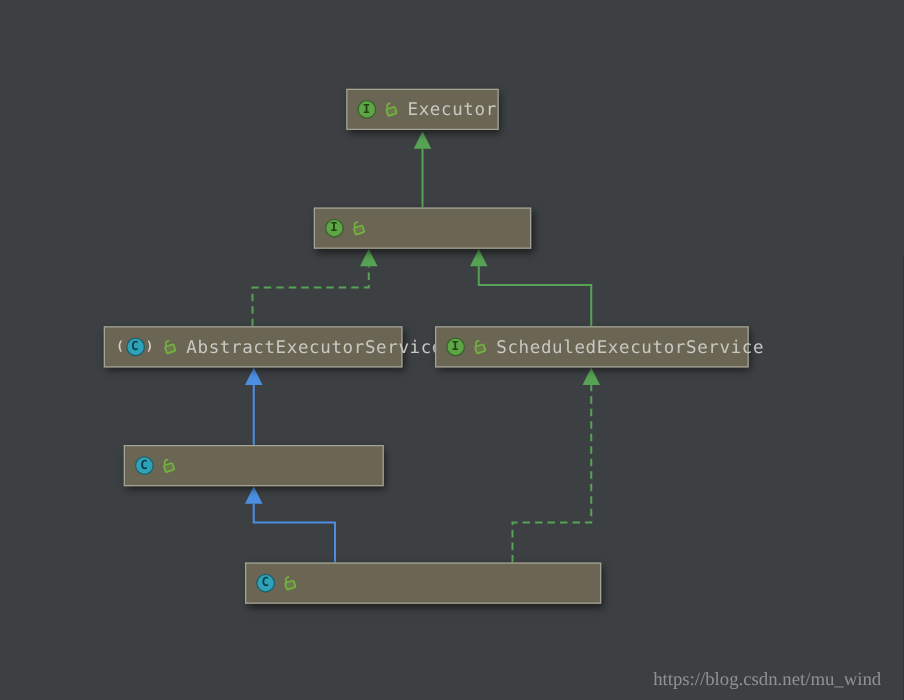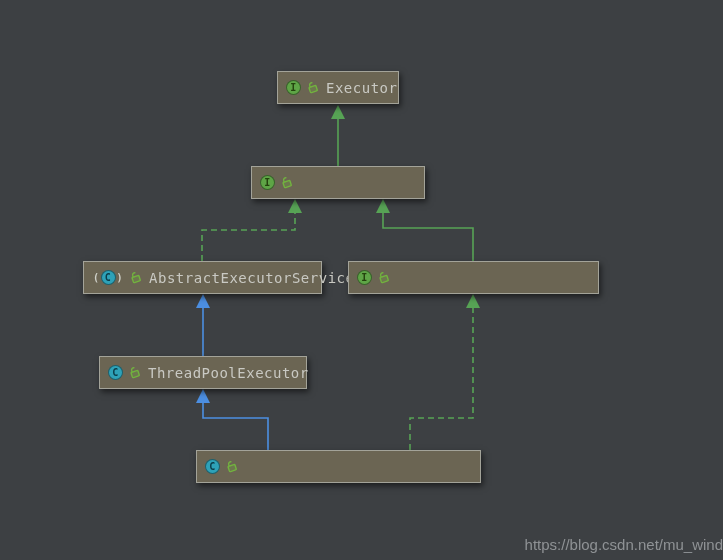--- a/index.html
+++ b/index.html
@@ -21,22 +21,22 @@
     display:inline-flex;align-items:center;justify-content:center;
     font-size:10px;font-weight:bold;line-height:1;
     border:1px solid rgba(0,0,0,.4);box-sizing:border-box;
   }
   .ball.iface{color:#24430e;}
   .ball.cls{color:#0a3c49;}
   .abs{display:inline-flex;align-items:center;}
   .abs .paren{font-size:10px;color:#cfd0c8;margin:0 1px;font-weight:bold;}
   .label{margin-left:3px;}
   .watermark{
-    position:absolute;right:0;bottom:7px;
-    font-family:Liberation Sans, sans-serif;font-size:15px;text-align:right;
+    position:absolute;right:18px;bottom:7px;
+    font-family:Liberation Serif, serif;font-size:15px;text-align:right;
   }
 </style>
 </head>
 <body>
 
 <div class="canvas" id="canvas" style="background: rgb(61, 64, 67);">
   <svg class="edges" id="edges" xmlns="http://www.w3.org/2000/svg">
       <path d="M338,166 L338,119" fill="none" stroke="#57a355" stroke-width="1.6"></path>
       <polygon points="338,105 331,119 345,119" fill="#57a355"></polygon>
       <path d="M202,261 L202,230 L295,230 L295,213" fill="none" stroke="#57a355" stroke-width="1.6" stroke-dasharray="6,4"></path>
@@ -85,30 +85,30 @@
         <span class="label">AbstractExecutorService</span>
       </div>
       <div class="node" style="left: 348px; top: 261px; width: 251px; height: 33px; background: rgb(107, 101, 83); border-color: rgb(163, 163, 153); color: rgb(201, 201, 195);">
         <span class="ball iface" style="background:#5ea546">I</span>
         <svg width="12" height="13" viewBox="0 0 12 13" style="min-width:12px">
           <g transform="rotate(-18 6 7)" fill="none" stroke="#72b33f" stroke-width="1.4">
             <rect x="3.2" y="5.6" width="7.2" height="5.6" rx="1" fill="rgba(114,179,63,0.25)"></rect>
             <path d="M4.6,5.4 V3.8 a2.2,2.2 0 0 1 3.4,-1.6"></path>
           </g>
         </svg>
+        <span class="label">ScheduledExecutorService</span>
       </div>
       <div class="node" style="left: 99px; top: 356px; width: 208px; height: 33px; background: rgb(107, 101, 83); border-color: rgb(163, 163, 153); color: rgb(201, 201, 195);">
         <span class="ball cls" style="background:#2ea2b8">C</span>
         <svg width="12" height="13" viewBox="0 0 12 13" style="min-width:12px">
           <g transform="rotate(-18 6 7)" fill="none" stroke="#72b33f" stroke-width="1.4">
             <rect x="3.2" y="5.6" width="7.2" height="5.6" rx="1" fill="rgba(114,179,63,0.25)"></rect>
             <path d="M4.6,5.4 V3.8 a2.2,2.2 0 0 1 3.4,-1.6"></path>
           </g>
         </svg>
-        <span class="label">ThreadPoolExecutor</span>
       </div>
       <div class="node" style="left: 196px; top: 450px; width: 285px; height: 33px; background: rgb(107, 101, 83); border-color: rgb(163, 163, 153); color: rgb(201, 201, 195);">
         <span class="ball cls" style="background:#2ea2b8">C</span>
         <svg width="12" height="13" viewBox="0 0 12 13" style="min-width:12px">
           <g transform="rotate(-18 6 7)" fill="none" stroke="#72b33f" stroke-width="1.4">
             <rect x="3.2" y="5.6" width="7.2" height="5.6" rx="1" fill="rgba(114,179,63,0.25)"></rect>
             <path d="M4.6,5.4 V3.8 a2.2,2.2 0 0 1 3.4,-1.6"></path>
           </g>
         </svg>
       </div>

